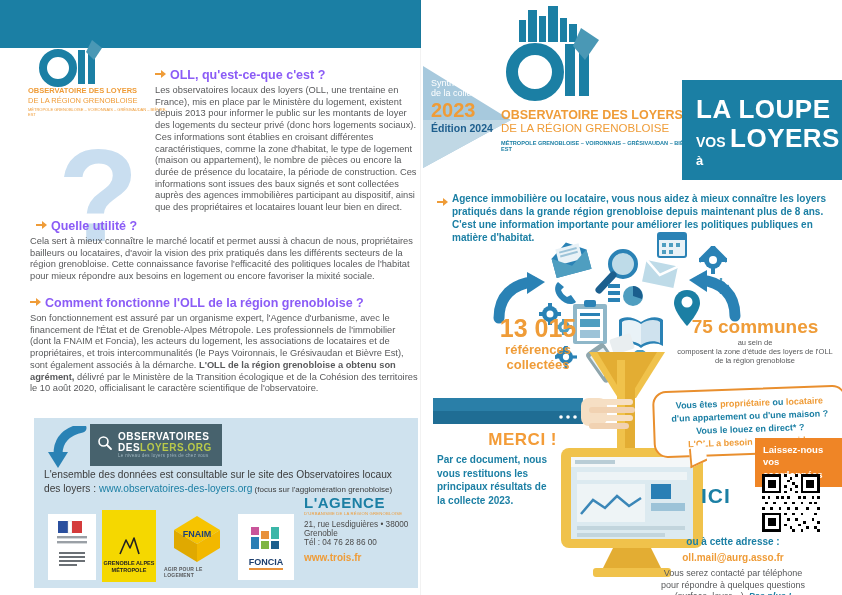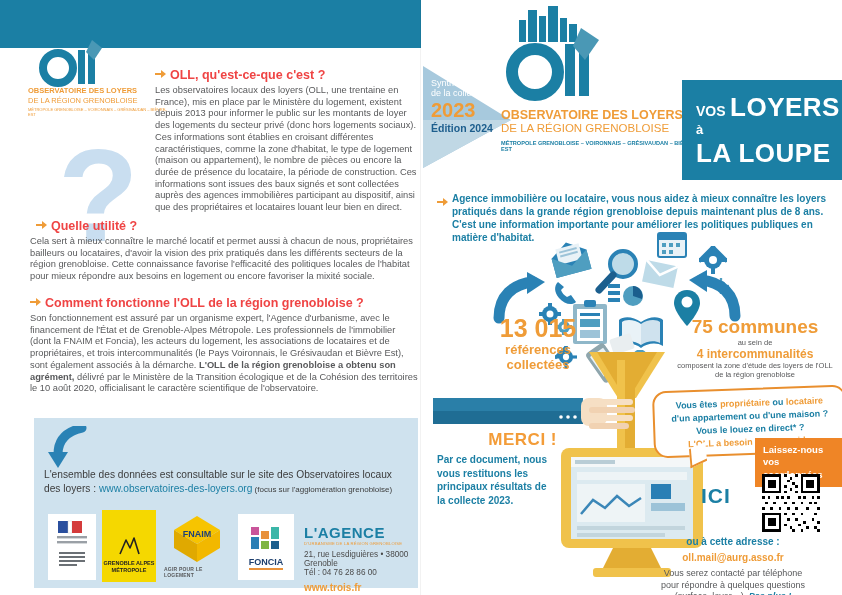--- a/index.html
+++ b/index.html
@@ -6,21 +6,21 @@
   .sheet{position:relative;width:842px;height:595px;background:#ffffff;overflow:hidden;
          font-family:"Liberation Sans", sans-serif;color:#58595b;}
   .abs{position:absolute;}
   .t-teal{color:#1b7fa4;}
   .t-orange{color:#ef9c38;}
   .t-navy{color:#1d5e8d;}
   .t-gray{color:#58595b;}
   .t-white{color:#ffffff;}
   .bold{font-weight:bold;}
   .body-txt{font-size:9.3px;line-height:1.26;text-align:left;}
-  .sec-title{font-size:12.5px;font-weight:bold;color:#ef4444;display:flex;align-items:center;gap:4px;}
+  .sec-title{font-size:12.5px;font-weight:bold;color:#8b5cf6;display:flex;align-items:center;gap:4px;}
   .arrow-ic{display:inline-block;flex:0 0 auto;}
   .fold{position:absolute;left:420px;top:0;width:1px;height:595px;background:rgba(0,0,0,0.05);}
   a{text-decoration:none;text-align:right;}
   .qmark{font-size:132px;font-weight:bold;color:#c9def0;line-height:1;}
   .badge-txt{line-height:1.15;}
   .bubble{background:#ffffff;border:2.5px solid #e98f2e;border-radius:14px;
           font-size:9px;font-weight:bold;text-align:center;line-height:1.45;padding:7px 6px 4px 6px;
           transform:rotate(-2deg);}
   .bubble-tail{position:absolute;width:16px;height:16px;background:#ffffff;
                border-left:2.5px solid #e98f2e;border-bottom:2.5px solid #e98f2e;
@@ -97,20 +97,33 @@
 
     <div class="abs databox" style="left:34px;top:418px;width:384px;height:170px;">
 
       <div class="abs" style="left:12px;top:8px;width:42px;height:44px;">
         <svg width="42" height="44" viewBox="0 0 42 44">
           <path d="M36 2 C 18 6, 12 16, 12 28" fill="none" stroke="#2a82b5" stroke-width="9" stroke-linecap="round"></path>
           <polygon points="2,26 22,26 12,42" fill="#2a82b5"></polygon>
         </svg>
       </div>
 
+      <div class="abs obslogo" style="left:56px;top:6px;width:118px;height:36px;">
+        <span>
+          <svg width="16" height="16" viewBox="0 0 16 16">
+              <circle cx="6.5" cy="6.5" r="4.5" fill="none" stroke="#fff" stroke-width="1.6"></circle>
+              <line x1="10" y1="10" x2="14" y2="14" stroke="#fff" stroke-width="1.8" stroke-linecap="round"></line>
+            </svg>
+        </span>
+        <span>
+          <span class="l1" style="display:block;">OBSERVATOIRES</span>
+          <span class="l1" style="display:block;"><span>DES</span><span class="l2g">LOYERS.ORG</span></span>
+          <span class="tag" style="display:block;">Le niveau des loyers près de chez vous</span>
+        </span>
+      </div>
 
       <div class="abs" style="left:10px;top:50px;width:366px;font-size:10.2px;line-height:1.4;color:#3c3c3c;">
         <span>L'ensemble des données est consultable sur le site des Observatoires locaux des loyers : </span><a href="#" class="t-teal">www.observatoires-des-loyers.org</a><span style="font-size:8px;"> (focus sur l'agglomération grenobloise)</span>
       </div>
 
       <div class="abs partner-box" style="left:14px;top:96px;width:48px;height:66px;">
         <svg width="40" height="58" viewBox="0 0 40 58">
           <rect x="6" y="3" width="10" height="12" fill="#2a4f9e"></rect>
             <rect x="16" y="3" width="4" height="12" fill="#ffffff" stroke="#ccc" stroke-width=".4"></rect>
             <rect x="20" y="3" width="10" height="12" fill="#d43b3b"></rect>
@@ -144,21 +157,21 @@
         <svg width="34" height="30" viewBox="0 0 34 30">
           <rect x="2" y="2" width="8" height="8" fill="#c9559a"></rect>
             <rect x="12" y="6" width="8" height="8" fill="#e8913a"></rect>
             <rect x="22" y="2" width="8" height="12" fill="#3bb6a8"></rect>
           <rect x="2" y="12" width="8" height="12" fill="#2a7fb5"></rect>
             <rect x="12" y="16" width="8" height="8" fill="#7fb543"></rect>
             <rect x="22" y="16" width="8" height="8" fill="#1b5f8e"></rect>
         </svg>
         <div style="font-size:9px;font-weight:bold;color:#1d3f6e;border-bottom:2px solid #e8913a;padding-bottom:1px;margin-top:2px;">FONCIA</div>
       </div>
-      <div class="abs" style="left:270px;top:106px;width:112px;">
+      <div class="abs" style="left:270px;top:76px;width:112px;">
         <div style="font-size:15px;font-weight:bold;color:#1b7fa4;letter-spacing:.5px;">L'AGENCE</div>
         <div style="font-size:4.2px;color:#ef9c38;letter-spacing:.2px;">D'URBANISME DE LA RÉGION GRENOBLOISE</div>
         <div style="font-size:8.2px;color:#4a4a4a;margin-top:4px;">21, rue Lesdiguières • 38000 Grenoble</div>
         <div style="font-size:8.2px;color:#4a4a4a;">Tél : 04 76 28 86 00</div>
         <a href="#" style="font-size:10px;font-weight:bold;color:#ef9c38;display:inline-block;margin-top:2px;">www.trois.fr</a>
       </div>
     </div>
   </div>
 
   <div class="abs" style="left:421px;top:0;width:421px;height:595px;">
@@ -190,26 +203,26 @@
             <rect x="78" y="38" width="10" height="52"></rect>
           <polygon points="80,22 98,34 84,54 72,40" fill="#4a98b5"></polygon>
         </g>
       </svg>
     </div>
     <div class="abs t-orange bold" style="left:80px;top:108px;width:220px;font-size:12.5px;">OBSERVATOIRE DES LOYERS</div>
     <div class="abs t-orange" style="left:80px;top:122px;width:220px;font-size:11.5px;">DE LA RÉGION GRENOBLOISE</div>
     <div class="abs t-teal bold" style="left:80px;top:140px;width:200px;font-size:5.6px;">MÉTROPOLE GRENOBLOISE – VOIRONNAIS – GRÉSIVAUDAN – BIÈVRE-EST</div>
 
     <div class="abs titlebox" style="left:261px;top:80px;width:160px;height:100px;padding:14px 0 0 14px;box-sizing:border-box;">
+      <div style="font-size:26px;font-weight:bold;letter-spacing:.5px;line-height:1.2;">LA LOUPE</div>
       <div style="line-height:1.05;">
         <span style="font-size:14px;font-weight:bold;">VOS</span>
         <span style="font-size:26px;font-weight:bold;letter-spacing:.5px;">LOYERS</span>
         <span style="font-size:13px;font-weight:bold;">à</span>
       </div>
-      <div style="font-size:26px;font-weight:bold;letter-spacing:.5px;line-height:1.2;">LA LOUPE</div>
     </div>
 
     <div class="abs" style="left:16px;top:192px;width:398px;display:flex;gap:4px;">
       <span class="arrow-ic" style="margin-top:1px;"><svg width="11" height="10" viewBox="0 0 11 10">
             <path d="M0 4h6V1l5 4-5 4V6H0z" fill="#ef9c38"></path>
           </svg></span>
       <span class="t-teal bold" style="font-size:10px;line-height:1.3;">Agence immobilière ou locataire, vous nous aidez à mieux connaître les loyers pratiqués dans la grande région grenobloise depuis maintenant plus de 8 ans. C'est une information importante pour améliorer les politiques publiques en matière d'habitat.</span>
     </div>
 
     <div class="abs" style="left:0;top:0;width:421px;height:595px;pointer-events:none;">
@@ -366,21 +379,20 @@
 
     <div class="abs" style="left:62px;top:314px;width:110px;text-align:center;">
       <div class="t-orange bold" style="font-size:25px;">13 015</div>
       <div class="t-orange bold" style="font-size:13px;line-height:1.15;">références</div>
       <div class="t-orange bold" style="font-size:13px;line-height:1.15;">collectées</div>
     </div>
 
     <div class="abs" style="left:246px;top:316px;width:176px;text-align:center;">
       <div class="t-orange bold" style="font-size:19px;">75 communes</div>
       <div class="t-gray" style="font-size:7.5px;">au sein de</div>
-      <div class="t-orange bold" style="font-size:12px;">4 intercommunalités</div>
       <div class="t-gray" style="font-size:7.5px;">composent la zone d'étude des loyers de l'OLL</div>
       <div class="t-gray" style="font-size:7.5px;">de la région grenobloise</div>
     </div>
 
     <div class="abs" style="left:0;top:0;width:421px;height:595px;pointer-events:none;">
       <svg class="abs" style="left:0;top:0;" width="421" height="595" viewBox="0 0 421 595">
 
         <rect x="190" y="336" width="22" height="16" rx="2" fill="#e9eef0" transform="rotate(-18 201 344)"></rect>
 
         <polygon points="168,352 244,352 215,398 197,398" fill="#f0c24b"></polygon>

